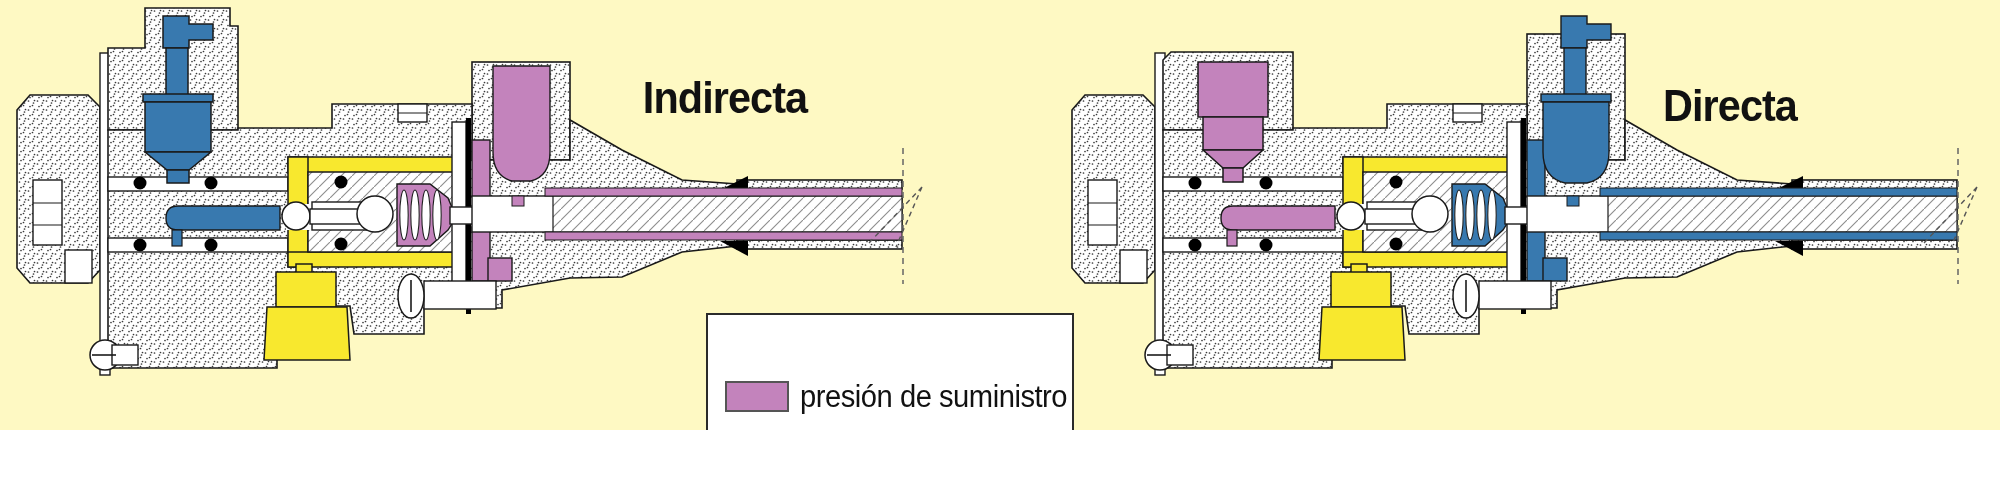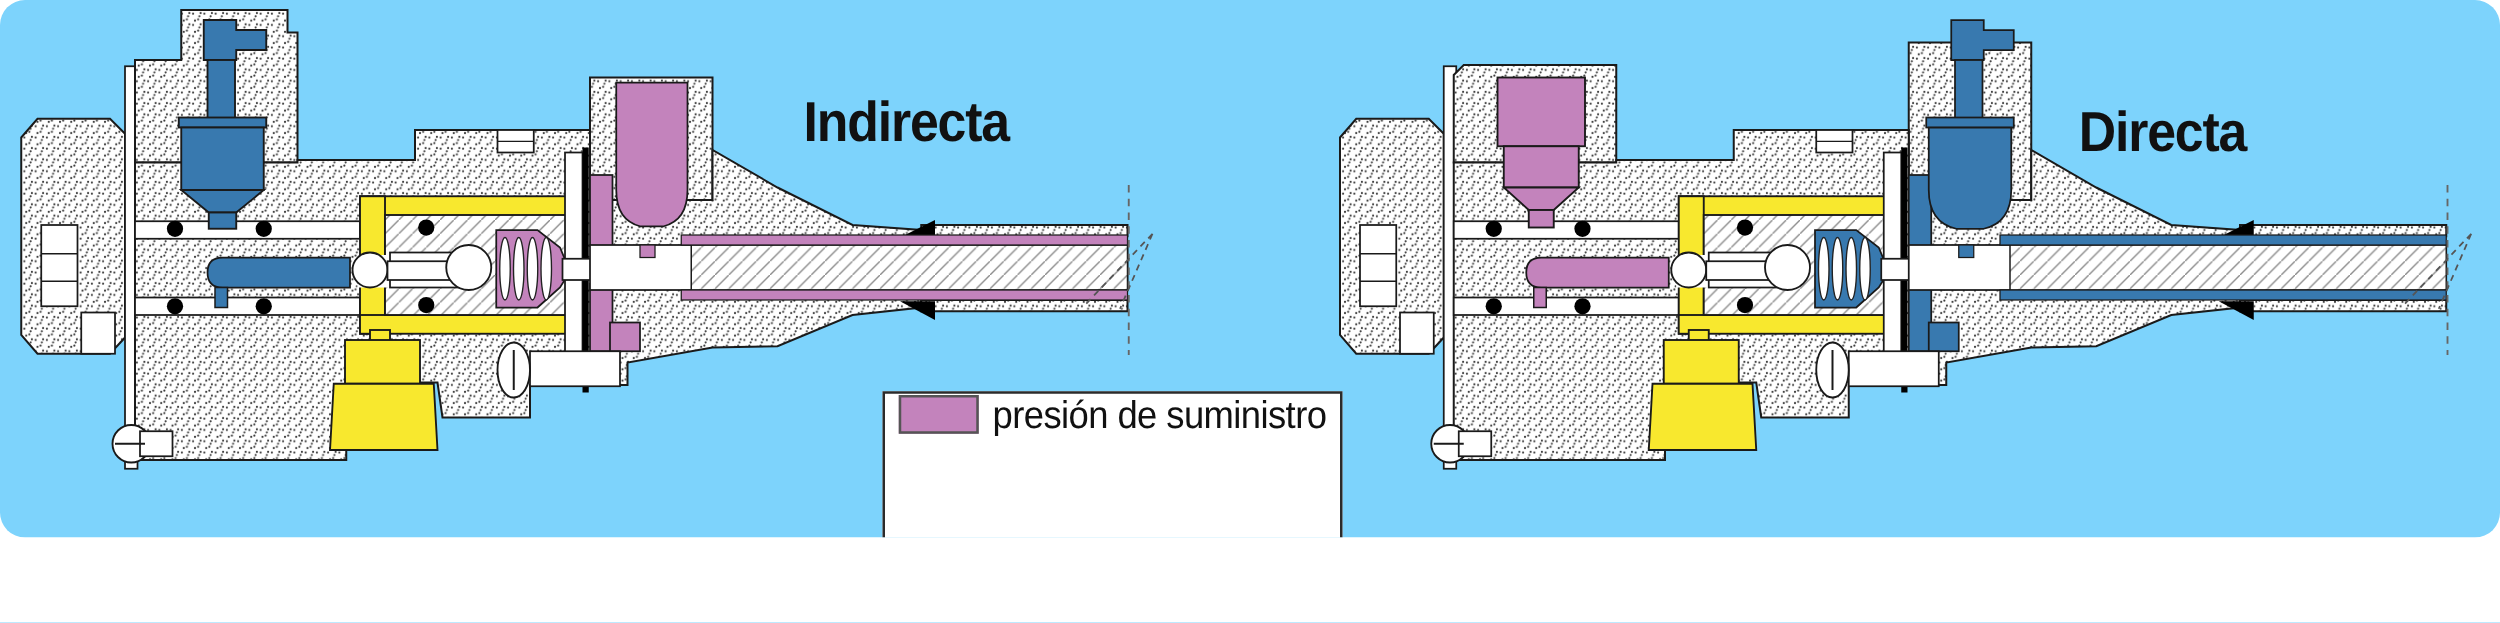--- a/index.html
+++ b/index.html
@@ -1,32 +1,31 @@
 <!DOCTYPE html>
 <html><head>
 <meta charset="utf-8">
 <style>
   html,body{margin:0;padding:0;background:#ffffff;}
   #stage{
-    position:relative;width:2000px;height:430px;background:#7dd3fc;overflow:hidden;
+    position:relative;width:2000px;height:430px;background:#fef9c3;overflow:hidden;
     font-family:"Liberation Sans","DejaVu Sans",sans-serif;
-    border-radius:20px;
   }
   #valve-svg{position:absolute;left:0;top:0;}
   .fig-title{
     position:absolute;color:#111;font-weight:bold;font-size:45px;
     letter-spacing:-1px;transform:scaleX(0.92);transform-origin:center;
     white-space:nowrap;text-align:center;
   }
   #title-indirecta{left:600px;top:72px;width:250px;}
   #title-directa{left:1605px;top:80px;width:250px;}
   #legend{
     position:absolute;left:706px;top:313px;width:368px;height:166px;
     background:#ffffff;border:2px solid #2b2b2b;box-sizing:border-box;
-    display:flex;justify-content:center;gap:13px;
+    display:flex;flex-direction:column;justify-content:center;gap:13px;
     padding-left:17px;
   }
   .legend-row{display:flex;align-items:center;gap:11px;height:32px;}
   .legend-swatch{width:64px;height:31px;border:2px solid #555;box-sizing:border-box;flex:none;}
   .legend-label{
     font-size:31px;color:#111;letter-spacing:-0.5px;line-height:1;
     transform:scaleX(0.94);transform-origin:left center;white-space:nowrap;
   }
 </style>
 </head>

